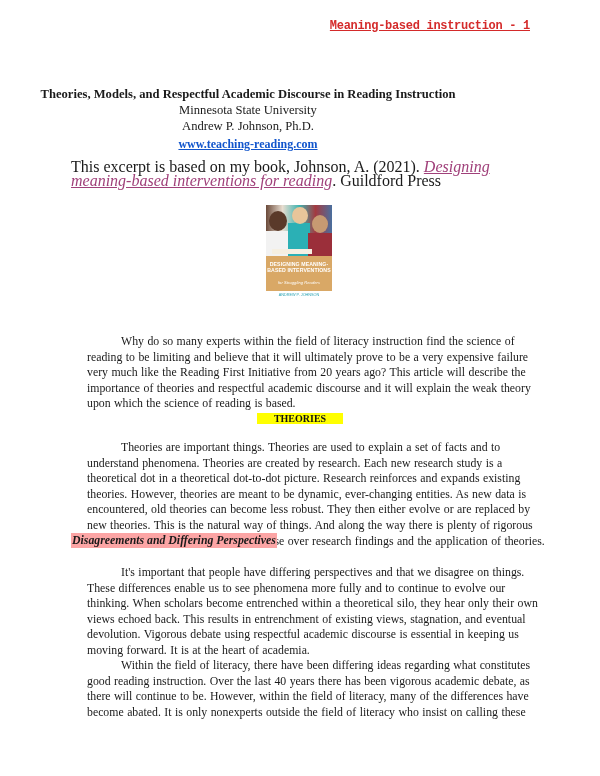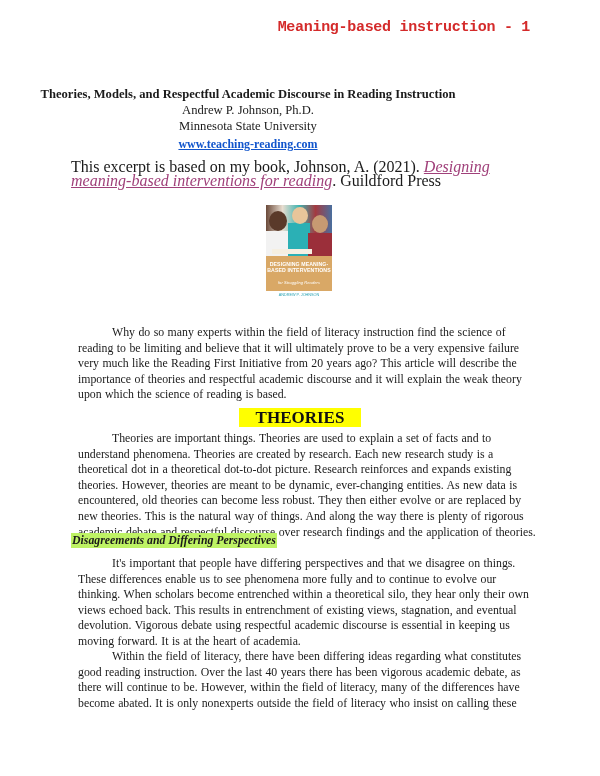--- a/index.html
+++ b/index.html
@@ -1,19 +1,19 @@
 <!DOCTYPE html>
 <html><head>
 <meta charset="utf-8">
 <style>
   html, body { margin:0; padding:0; background:#ffffff; }
   body { width:600px; height:776px; position:relative; overflow:hidden;
          font-family:"Liberation Serif", "DejaVu Serif", serif; color:#1a1a1a; }
   .header-run { position:absolute; top:19px; right:70px; font-family:"Liberation Mono","DejaVu Sans Mono",monospace;
-                font-size:15px; color:#d42a2a; font-weight:bold; letter-spacing:-0.3px; }
+                font-size:12px; color:#d42a2a; font-weight:bold; letter-spacing:-0.3px;text-decoration:underline; }
   .title-block { position:absolute; top:86px; left:0; width:496px; text-align:center; }
   .title { font-weight:bold; font-size:12.6px; line-height:16px; margin:0; }
   .sub { font-size:12.6px; line-height:16px; }
   .site-link { font-size:12px; line-height:16px; font-weight:bold; color:#1155cc; text-decoration:underline; }
   .excerpt { position:absolute; top:160px; left:71px; width:470px; font-size:16px; line-height:14px; }
   .excerpt .book-link { color:#a0407a; font-style:italic; text-decoration:underline; }
   .cover { position:absolute; left:266px; top:205px; width:66px; height:95px; background:#d9a866; overflow:hidden; }
   .cover .photo { position:absolute; left:0; top:0; width:66px; height:51px;
                   background:linear-gradient(90deg,#6b4a3a 0%,#e8ddd0 25%,#3fb3b0 50%,#a33a40 75%,#4a6f9e 100%); }
   .cover .kid1 { position:absolute; left:3px; top:6px; width:18px; height:20px; border-radius:50%; background:#5a3a2a; }
@@ -23,36 +23,36 @@
   .cover .shirt2 { position:absolute; left:22px; top:18px; width:22px; height:33px; background:#2bb0b5; }
   .cover .shirt3 { position:absolute; left:42px; top:28px; width:24px; height:23px; background:#9b2f3a; }
   .cover .book-page { position:absolute; left:6px; top:44px; width:40px; height:5px; background:#f5efe2; }
   .cover .ct { position:absolute; left:0; width:66px; text-align:center; color:#ffffff;
                font-family:"Liberation Sans","DejaVu Sans",sans-serif; font-size:5.2px; line-height:6px; letter-spacing:0.1px; }
   .cover .ct1 { top:56px; font-weight:bold; }
   .cover .ct2 { top:75px; font-size:4px; font-style:italic; }
   .cover .author-band { position:absolute; left:0; top:86px; width:66px; height:9px; background:#ffffff; }
   .cover .ca { position:absolute; left:0; top:88px; width:66px; text-align:center; font-family:"Liberation Sans","DejaVu Sans",sans-serif;
                font-size:3.8px; color:#2aa3b3; }
-  .para { position:absolute; left:71px; width:462px; font-size:11.8px; line-height:15.6px; margin:7px; word-spacing:0.5px; }
+  .para { position:absolute; left:71px; width:462px; font-size:11.8px; line-height:15.6px; margin:16px; word-spacing:0.5px; }
   .indent { text-indent:34px; }
   .heading-theories { position:absolute; top:408px; left:0; width:600px; text-align:center; }
-  .heading-theories span { background:#ffff00; font-weight:bold; font-size:17px; color:#111; padding:0 17px; }
+  .heading-theories span { background:#ffff00; font-weight:bold; font-size:10px; color:#111; padding:0 17px; }
   .heading-disagree { position:absolute; top:533px; left:71px; font-size:11.8px; line-height:15px; font-weight:bold;
-                      font-style:italic; background:#bef264; padding:0 1px; }
+                      font-style:italic; background:#fca5a5; padding:0 1px; }
 </style>
 </head>
 <body>
 
 <div class="header-run">Meaning-based instruction - 1</div>
 
 <div class="title-block">
   <div class="title">Theories, Models, and Respectful Academic Discourse in Reading Instruction</div>
+  <div class="sub">Minnesota State University</div>
   <div class="sub">Andrew P. Johnson, Ph.D.</div>
-  <div class="sub">Minnesota State University</div>
   <div><a class="site-link">www.teaching-reading.com</a></div>
 </div>
 
 <div class="excerpt">
   <span>This excerpt is based on my book, Johnson, A. (2021). </span><a class="book-link">Designing meaning-based interventions for reading</a><span>. Guildford Press</span>
 </div>
 
 <div class="cover">
   <div class="photo"></div>
   <div class="shirt1"></div>

